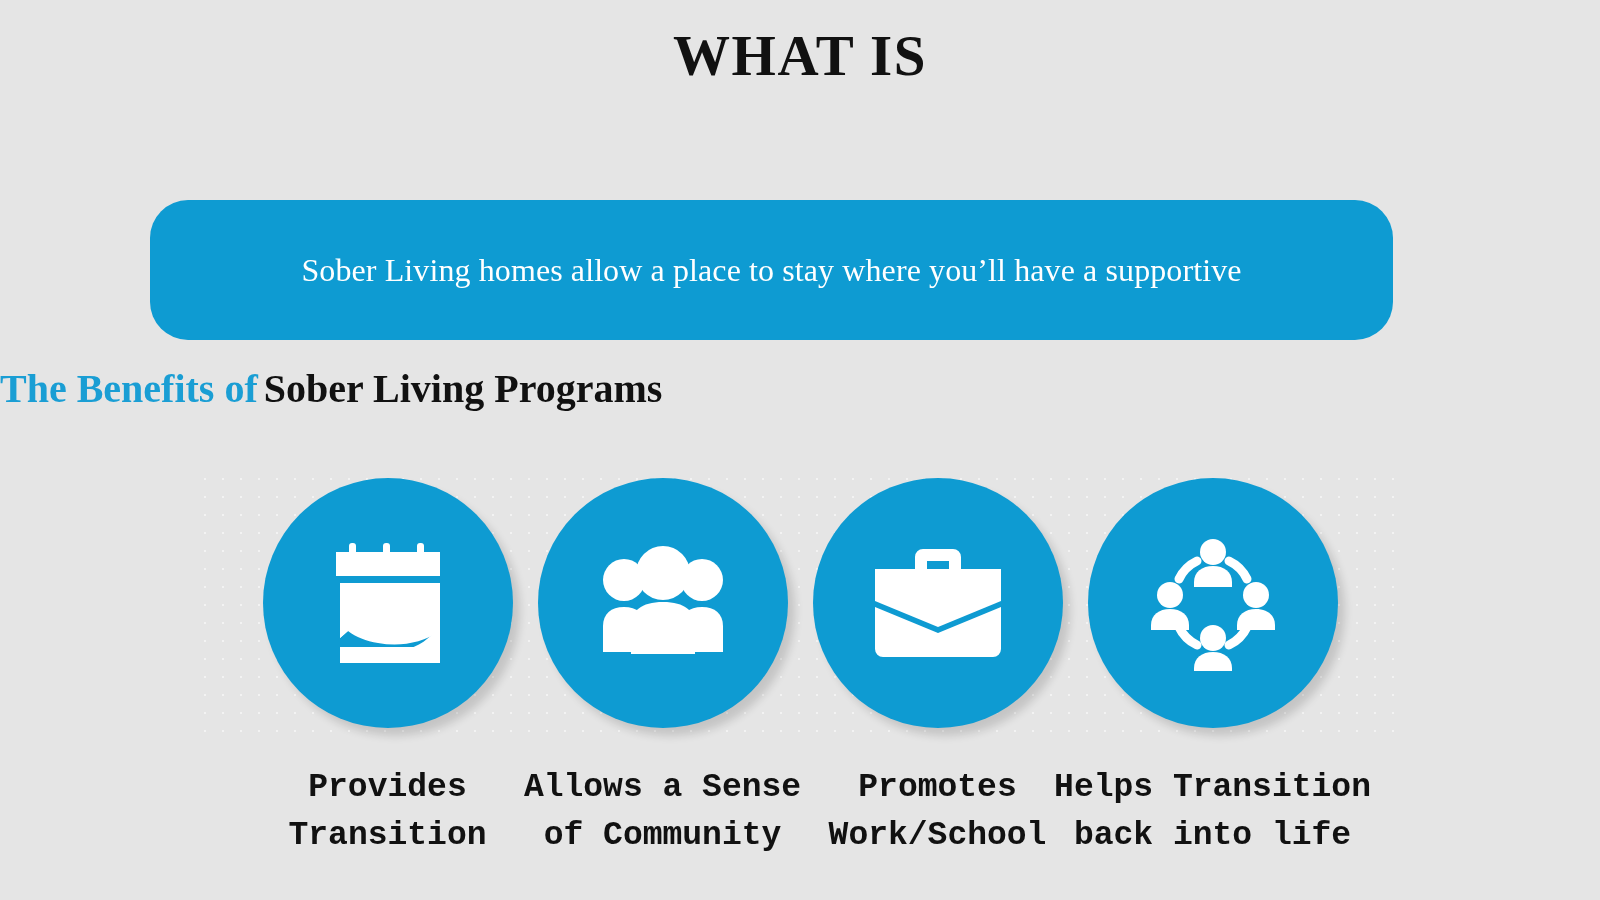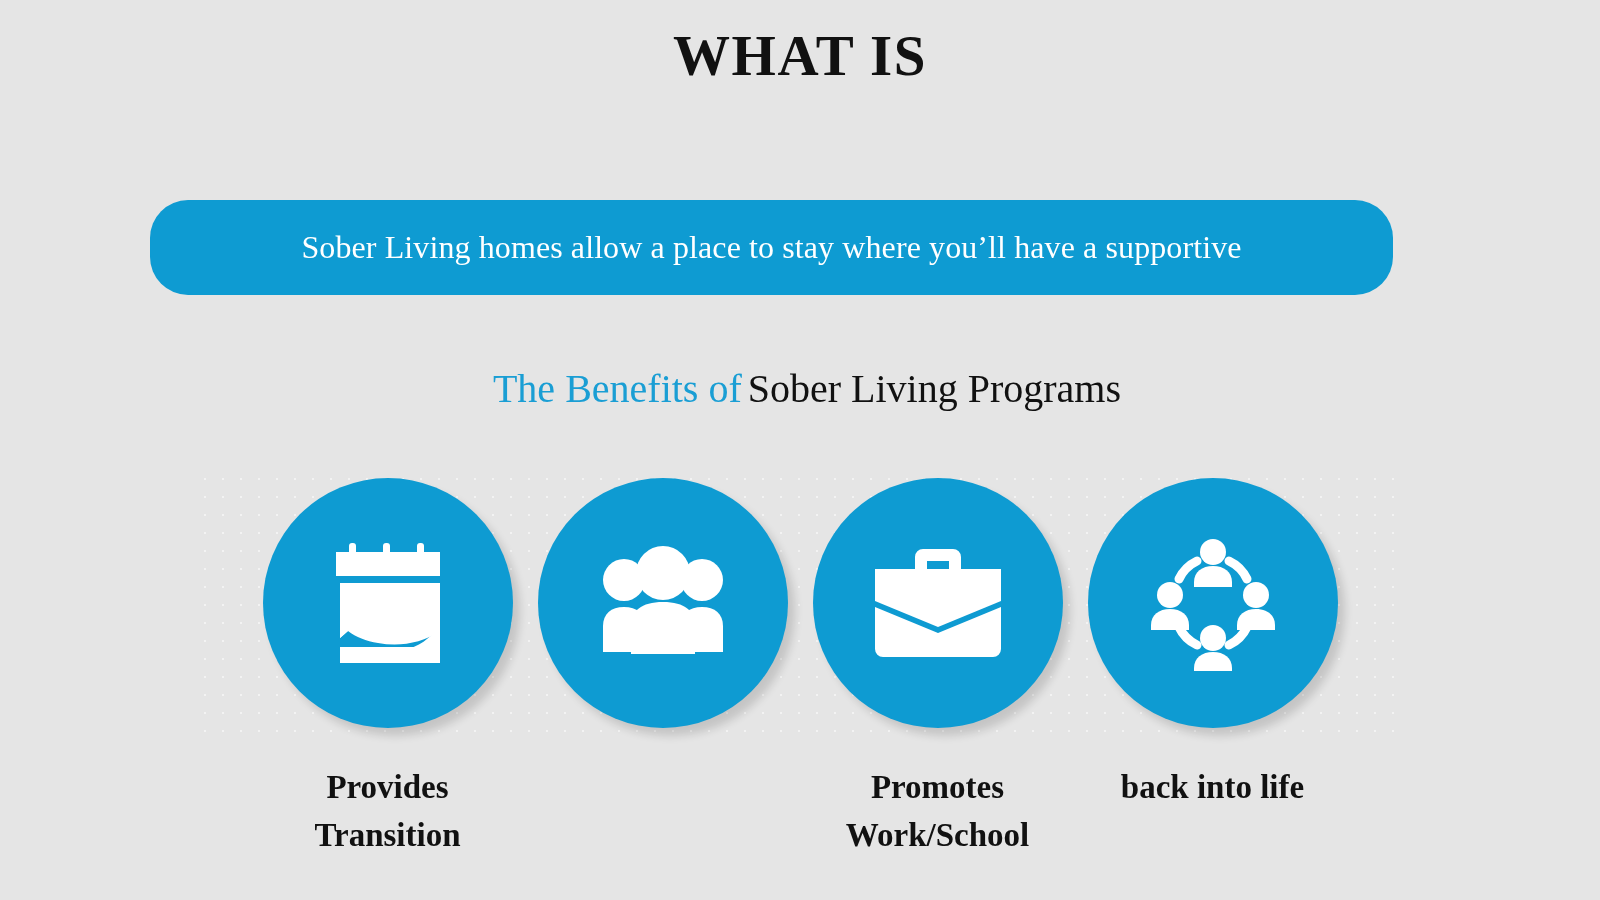--- a/index.html
+++ b/index.html
@@ -41,21 +41,21 @@
     display:block;
     margin-top:4px;
   }
 
   
   .banner{
     position:absolute;
     left:150px;
     top:200px;
     width:1243px;
-    height:95px;
+    height:140px;
     background:#0e9bd2;
     border-radius:38px;
     display:flex;
     flex-direction:column;
     align-items:center;
     justify-content:center;
     padding:0 28px;
   }
   .banner-line{
     color:#ffffff;
@@ -65,26 +65,25 @@
     white-space:nowrap;
     letter-spacing:0.1px;
   }
 
   
   .subtitle{
     position:absolute;
     top:364px;
     left:0;
     width:1600px;
-    text-align:center;
+    text-align:left;
     font-size:40px;
-    font-weight:normal;
+    font-weight:bold;
     line-height:1.25;
     white-space:nowrap;
-    padding-left:14px;
   }
   .subtitle .sub-accent{ color:#1a9ed4; }
   .subtitle .sub-plain { color:#111111; margin-left:6px; }
 
   
   .dot-panel{
     position:absolute;
     left:196px;
     top:470px;
     width:1212px;
@@ -128,20 +127,21 @@
 
   
   .caption{
     margin-top:36px;
     text-align:center;
     color:#111111;
     font-size:33px;
     font-weight:bold;
     line-height:1.45;
     white-space:nowrap;
+    font-family:Liberation Mono, monospace;
   }
   .caption span{ display:block; }
 </style>
 </head>
 <body>
 
 <div class="title-block">
   <span class="title-line1">WHAT IS</span>
 </div>
 
@@ -192,20 +192,24 @@
           <circle cx="29" cy="36" r="21"></circle>
           <path d="M8 82 C8 70 16 63 29 63 C42 63 50 70 50 82 V108 H8 Z"></path>
 
           <circle cx="107" cy="36" r="21"></circle>
           <path d="M86 82 C86 70 94 63 107 63 C120 63 128 70 128 82 V108 H86 Z"></path>
 
           <circle cx="68" cy="29" r="27"></circle>
           <path d="M36 82 C36 67 46 58 68 58 C90 58 100 67 100 82 V110 H36 Z"></path>
         </svg>
       </span>
+    </div>
+    <div class="caption">
+      <span>Allows a Sense</span>
+      <span>of Community</span>
     </div>
   </div>
 
   <div class="benefit">
     <div class="circle">
       <span>
         <svg width="134" height="116" viewBox="0 0 134 116" fill="#ffffff">
 
           <path d="M52 4 h30 a8 8 0 0 1 8 8 v12 h-12 v-8 h-22 v8 h-12 v-12 a8 8 0 0 1 8 -8 z"></path>
 
@@ -243,17 +247,18 @@
             <circle cx="25" cy="60" r="13"></circle>
             <path d="M6 90 C6 80 14 74 25 74 C36 74 44 80 44 90 V95 H6 Z"></path>
 
             <circle cx="111" cy="60" r="13"></circle>
             <path d="M92 90 C92 80 100 74 111 74 C122 74 130 80 130 90 V95 H92 Z"></path>
           </g>
         </svg>
       </span>
     </div>
     <div class="caption">
+      <span>Helps Transition</span>
       <span>back into life</span>
     </div>
   </div>
 
 </div>
 
 </body></html>

